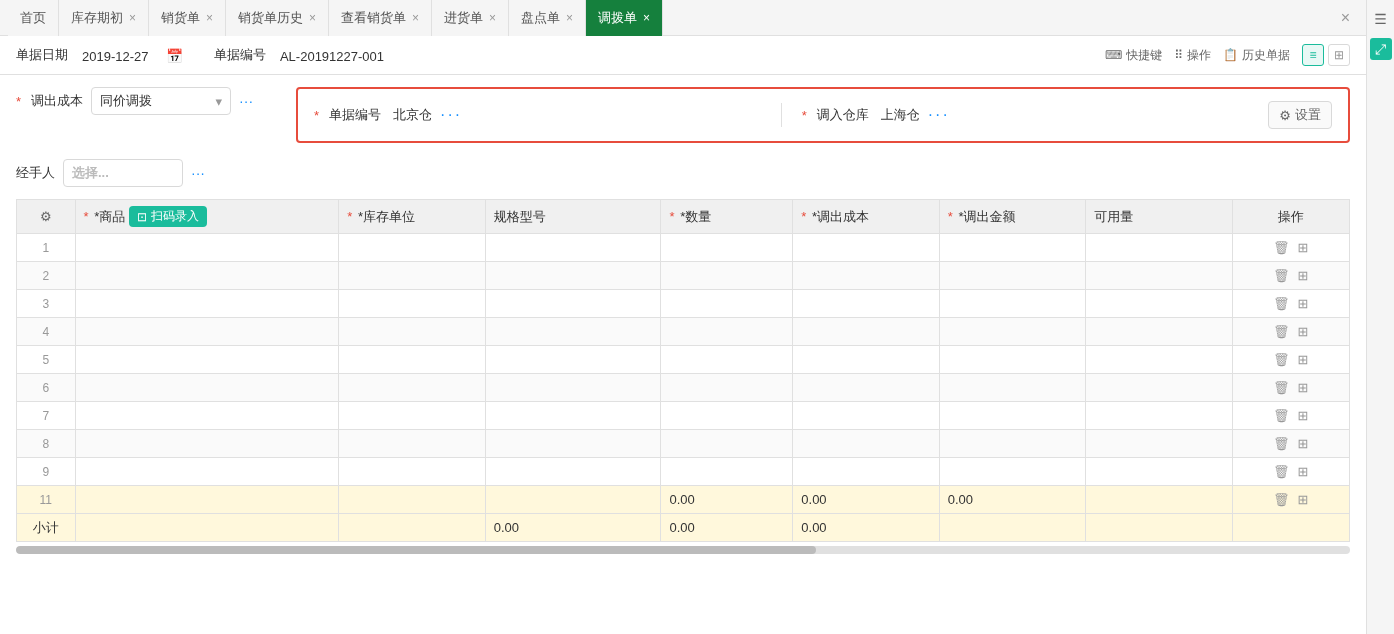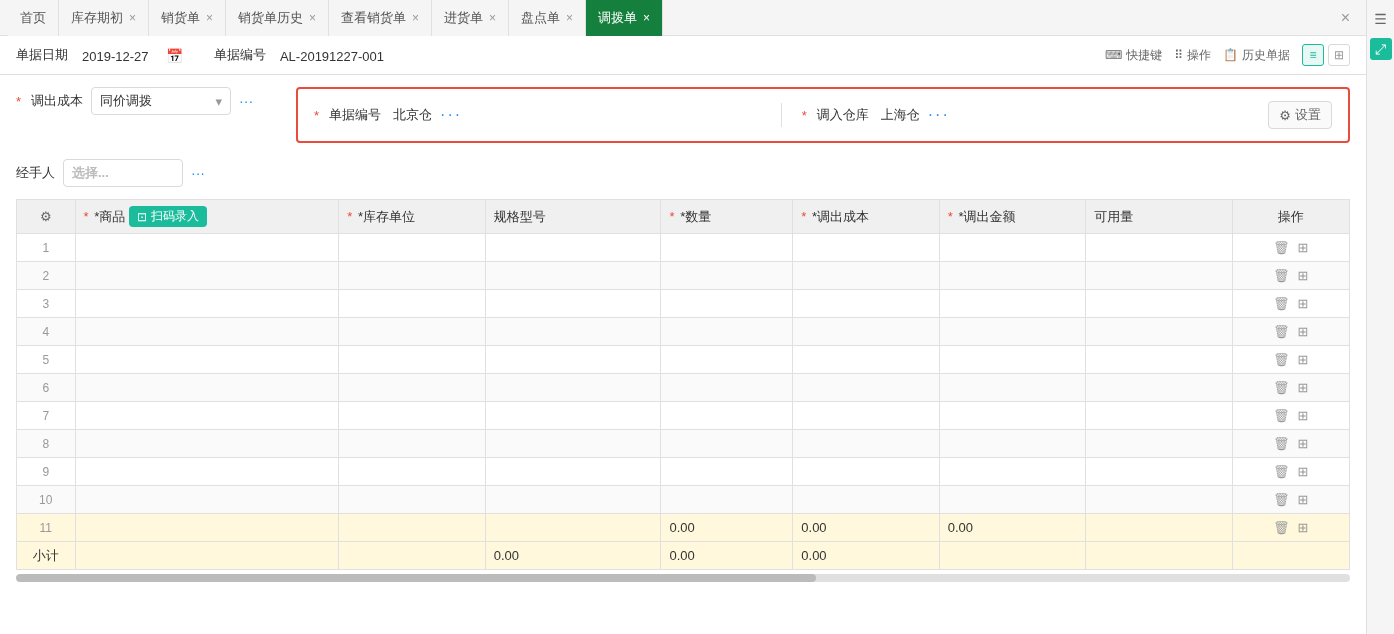--- a/index.html
+++ b/index.html
@@ -428,32 +428,20 @@
             <td colspan="1"></td>
             <td></td>
             <td></td>
             <td></td>
             <td></td>
             <td></td>
             <td></td>
             <td class="col-ops"><span class="op-icon">🗑</span>
                          <span class="op-icon">⊞</span></td>
           </tr>
-          <tr>
-            <td class="row-num">10</td>
-            <td colspan="1"></td>
-            <td></td>
-            <td></td>
-            <td></td>
-            <td></td>
-            <td></td>
-            <td></td>
-            <td class="col-ops"><span class="op-icon">🗑</span>
-                         <span class="op-icon">⊞</span></td>
-          </tr>
           <tr class="subtotal-row">
             <td class="row-num">11</td>
             <td colspan="1"></td>
             <td></td>
             <td></td>
             <td>0.00</td>
             <td>0.00</td>
             <td>0.00</td>
             <td></td>
             <td class="col-ops"><span class="op-icon">🗑</span>

